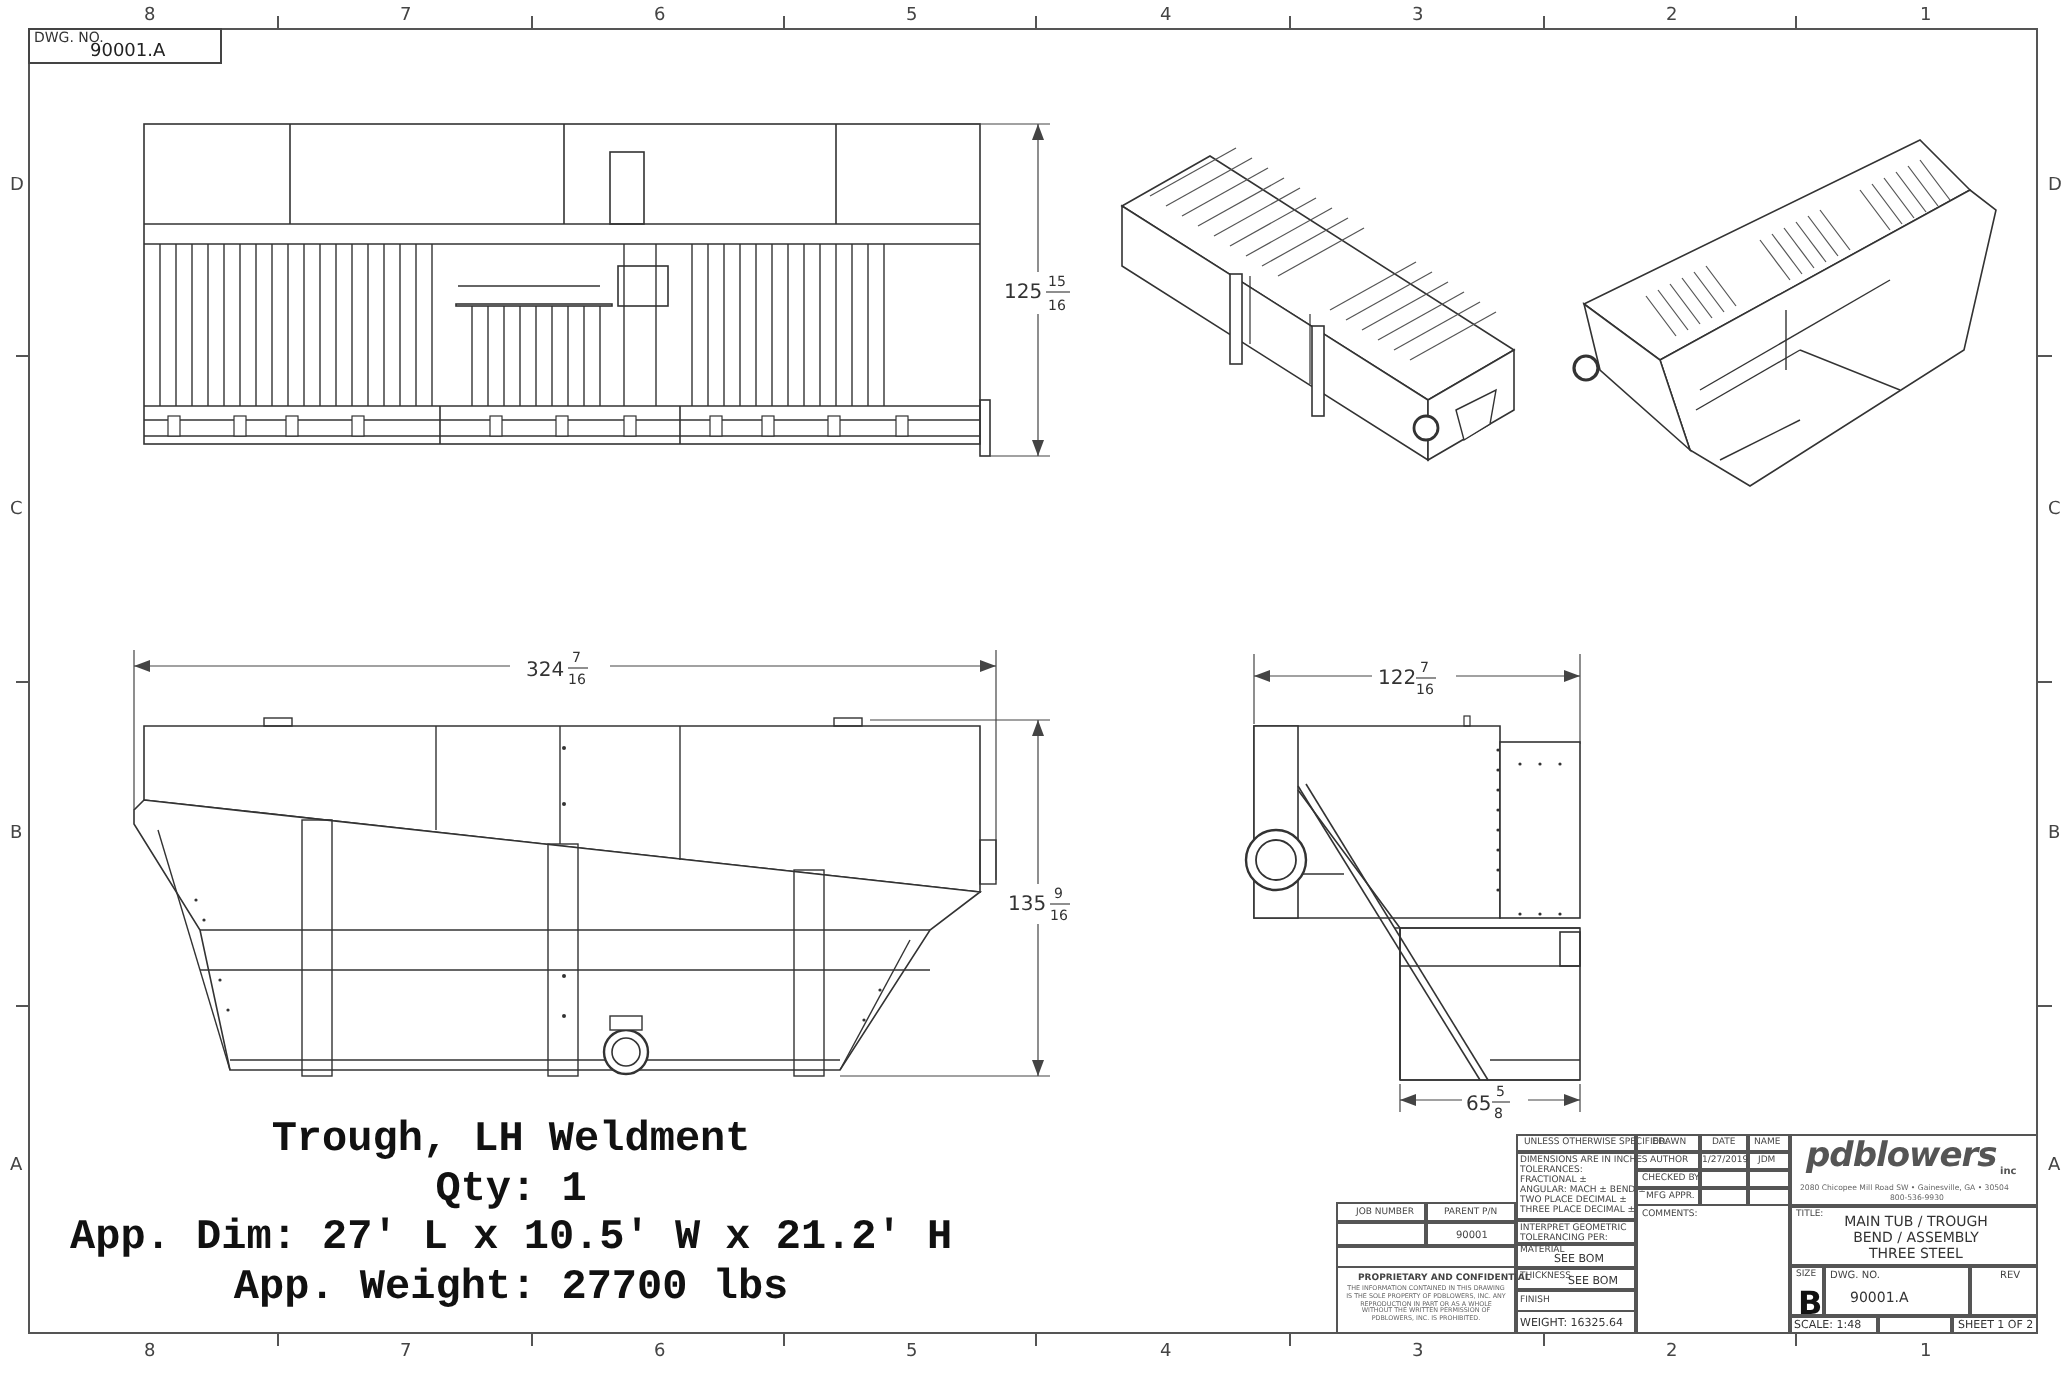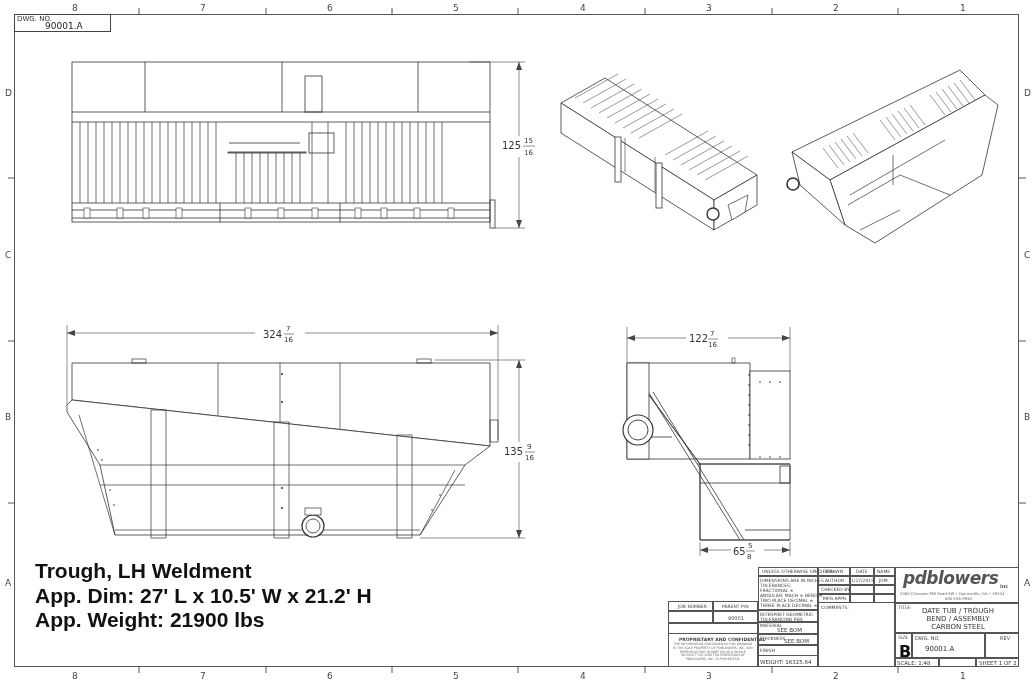--- a/index.html
+++ b/index.html
@@ -4,21 +4,21 @@
 <style>
   html, body { margin:0; padding:0; background:#ffffff; }
   body { width:1035px; height:690px; position:relative; overflow:hidden; font-family:"DejaVu Sans", sans-serif; color:#222; }
   .frame { position:absolute; left:14px; top:14px; width:1005px; height:653px; border:1.5px solid #555; box-sizing:border-box; }
   .zone-lbl { position:absolute; font-size:9px; color:#444; }
   .dwgbox { position:absolute; left:14px; top:14px; width:97px; height:18px; border:1px solid #444; box-sizing:border-box; background:#fff; }
   .dwgbox .l { position:absolute; left:2px; top:0px; font-size:7px; color:#333; }
   .dwgbox .v { position:absolute; left:30px; top:6px; font-size:9px; color:#222; }
   svg { position:absolute; overflow:visible; }
   .dim { font-family:"DejaVu Sans", sans-serif; fill:#333; }
-  .notes { position:absolute; left:35px; top:559px; font-family:Liberation Sans, sans-serif; font-weight:bold; font-size:21px; line-height:24.5px; color:#111; }
+  .notes { position:absolute; left:35px; top:559px; font-family:Liberation Mono, monospace; font-weight:bold; font-size:21px; line-height:24.5px; color:#111;text-align:center; }
   .notes div { white-space:nowrap; }
   .tbcell { position:absolute; border:0.8px solid #555; box-sizing:border-box; }
   .tbtxt { position:absolute; font-size:4.5px; color:#444; white-space:nowrap; }
   .tbval { position:absolute; font-size:6px; color:#333; white-space:nowrap; }
   .logo { position:absolute; left:903px; top:568px; font-family:"DejaVu Sans", sans-serif; font-weight:bold; font-size:17px; color:#555; font-style:italic; letter-spacing:-0.5px; }
   .logo-inc { position:absolute; left:1000px; top:583px; font-size:5px; font-weight:bold; color:#555; }
   .addr { position:absolute; left:900px; top:591px; font-size:3.8px; color:#666; white-space:nowrap; }
   .title-text { position:absolute; left:898px; top:607px; width:120px; text-align:center; font-size:7px; line-height:8px; color:#333; }
   .size-b { position:absolute; left:899px; top:642px; font-size:16px; font-weight:bold; color:#111; }
 </style>
@@ -375,22 +375,23 @@
     <line x1="848" y1="205" x2="900" y2="175"></line>
     <line x1="900" y1="175" x2="950" y2="195"></line>
     <line x1="860" y1="230" x2="900" y2="210"></line>
     <line x1="893" y1="155" x2="893" y2="185"></line>
   </g>
   <circle cx="793" cy="184" r="6" fill="#fff" stroke="#333" stroke-width="1.6"></circle>
 </svg>
 
 <div class="notes">
   <div>Trough, LH Weldment</div>
+  <div>Qty: 1</div>
   <div>App. Dim: 27' L x 10.5' W x 21.2' H</div>
-  <div>App. Weight: 21900 lbs</div>
+  <div>App. Weight: 27700 lbs</div>
 </div>
 
 <div>
 
   <div class="tbcell" style="left:668px;top:601px;width:90px;height:66px;"></div>
   <div class="tbcell" style="left:668px;top:601px;width:45px;height:10px;"></div>
   <div class="tbcell" style="left:713px;top:601px;width:45px;height:10px;"></div>
   <div class="tbcell" style="left:668px;top:611px;width:45px;height:12px;"></div>
   <div class="tbcell" style="left:713px;top:611px;width:45px;height:12px;"></div>
   <div class="tbcell" style="left:668px;top:623px;width:90px;height:11px;"></div>
@@ -454,23 +455,23 @@
   <div class="tbcell" style="left:985px;top:633px;width:34px;height:25px;"></div>
   <div class="tbcell" style="left:895px;top:658px;width:44px;height:9px;"></div>
   <div class="tbcell" style="left:939px;top:658px;width:37px;height:9px;"></div>
   <div class="tbcell" style="left:976px;top:658px;width:43px;height:9px;"></div>
   <span class="logo">pdblowers</span>
   <span class="logo-inc">inc</span>
   <span class="addr">2080 Chicopee Mill Road SW • Gainesville, GA • 30504</span>
   <span class="addr" style="left:945px;top:596px">800-536-9930</span>
   <span class="tbtxt" style="left:898px;top:605px">TITLE:</span>
   <div class="title-text">
-    <div>DATE TUB / TROUGH</div>
+    <div>MAIN TUB / TROUGH</div>
     <div>BEND / ASSEMBLY</div>
-    <div>CARBON STEEL</div>
+    <div>THREE STEEL</div>
   </div>
   <span class="tbtxt" style="left:898px;top:635px">SIZE</span>
   <span class="size-b">B</span>
   <span class="tbtxt" style="left:915px;top:635px;font-size:5px">DWG.  NO.</span>
   <span class="tbval" style="left:925px;top:645px;font-size:7px">90001.A</span>
   <span class="tbtxt" style="left:1000px;top:635px;font-size:5px">REV</span>
   <span class="tbval" style="left:897px;top:660px;font-size:5.5px">SCALE: 1:48</span>
   <span class="tbval" style="left:979px;top:660px;font-size:5.5px">SHEET 1 OF 2</span>
 </div>
 

